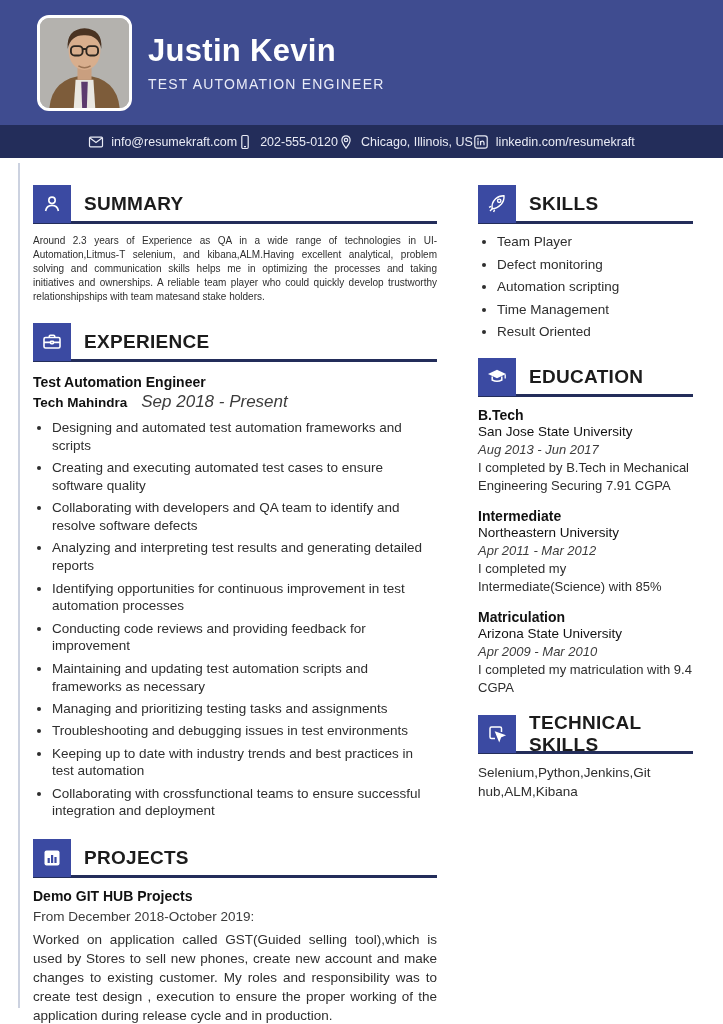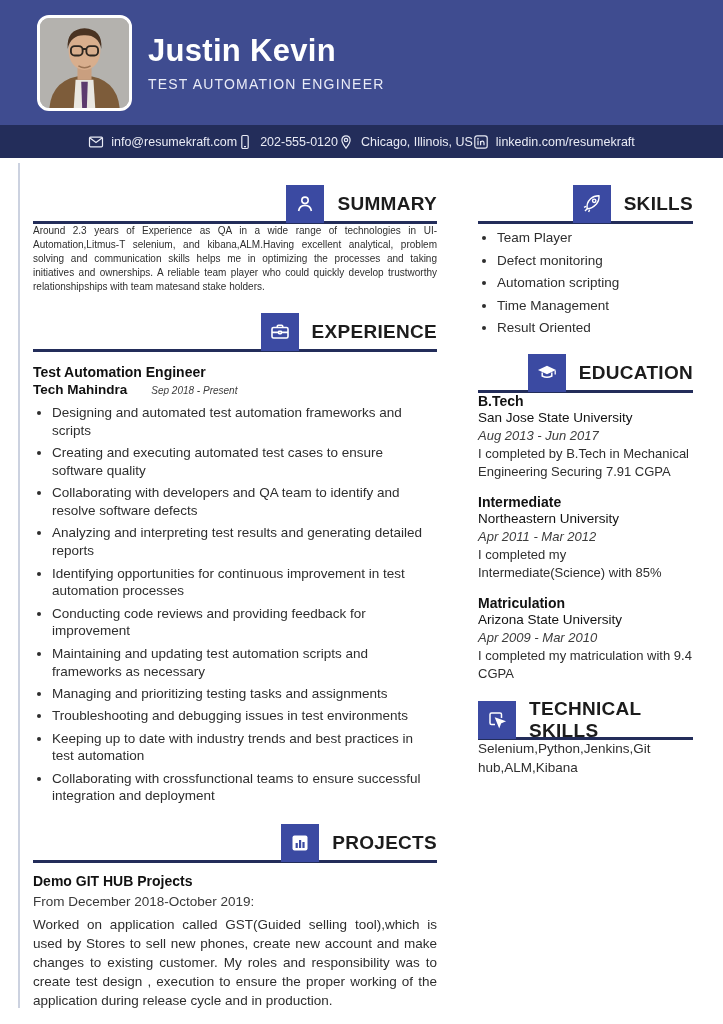--- a/index.html
+++ b/index.html
@@ -32,33 +32,33 @@
   .contact-item svg { display: block; }
   
   .content { display: flex; padding: 28px 30px 0 33px; gap: 41px; }
   .col-left { width: 404px; flex: none; }
   .col-right { width: 215px; flex: none; }
   .left-rule { position: absolute; left: 18px; top: 163px; height: 845px; width: 2px; background: #ccd2e0; }
   
   .section { margin-bottom: 20px; }
   .section-header {
     display: flex; align-items: center; height: 38px;
-    border-bottom: 3px solid var(--rule-color, #232d5a);  justify-content: flex-end;
+    border-bottom: 3px solid var(--rule-color, #232d5a); margin-bottom: 10px;
   }
   .icon-box {
     width: 38px; height: 38px; background: var(--accent, #3b4aa2);
     display: flex; align-items: center; justify-content: center; flex: none;
   }
   .section-title { font-size: 19px; font-weight: bold; color: #1c1c1c; margin-left: 13px; letter-spacing: 0.3px; }
   
   .body-text { font-size: 10px; line-height: 1.4; color: #2e2e2e; text-align: justify; }
   .job-name { font-size: 14px; font-weight: bold; color: #111; margin-top: 12px; }
-  .company-row { display: flex; gap: 24px; align-items: baseline; margin-top: 2px; }
+  .company-row { display: flex; gap: 14px; align-items: baseline; margin-top: 2px; }
   .company { font-weight: bold; font-size: 13.5px; color: #111; }
-  .dates { font-style: italic; font-size: 10px; color: #3c3c3c; }
+  .dates { font-style: italic; font-size: 17px; color: #3c3c3c; }
   ul.bullets { margin: 7px 0 0; padding-left: 19px; list-style: disc; }
   ul.bullets li { font-size: 13.5px; line-height: 1.32; color: #2e2e2e; margin-bottom: 4.5px; }
   ul.skills-list { margin: 6px 0 0; padding-left: 19px; list-style: disc; }
   ul.skills-list li { font-size: 13.5px; color: #2e2e2e; margin-bottom: 7.5px; }
   .proj-entry { margin-top: 10px; }
   .proj-title { font-weight: bold; font-size: 14px; color: #111; margin-bottom: 5px; }
   .proj-period { font-size: 13.5px; color: #3a3a3a; margin-bottom: 7px; }
   .proj-desc { font-size: 13.5px; line-height: 1.4; text-align: justify; color: #2e2e2e; margin-bottom: 10px; }
   .edu-entry { margin-bottom: 14px; }
   .edu-degree { font-size: 14px; font-weight: bold; color: #111; }

